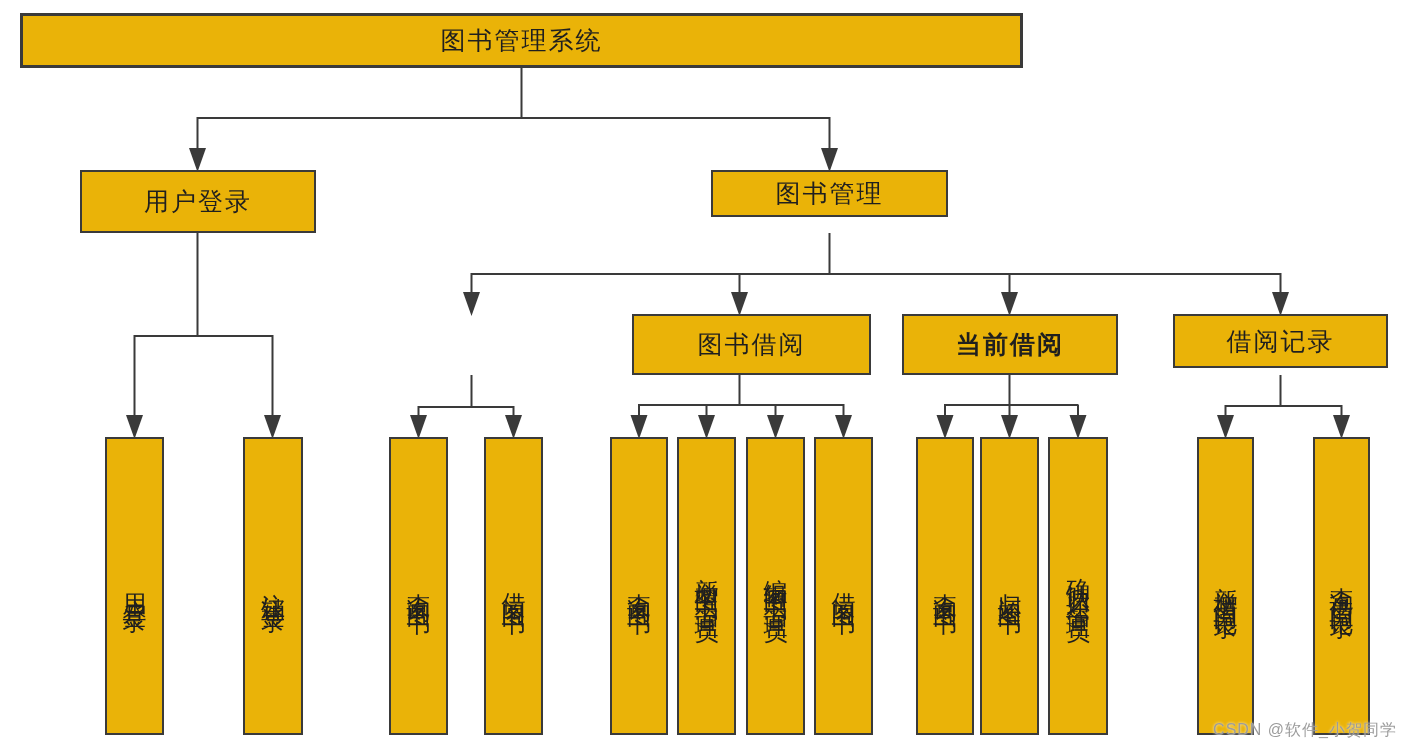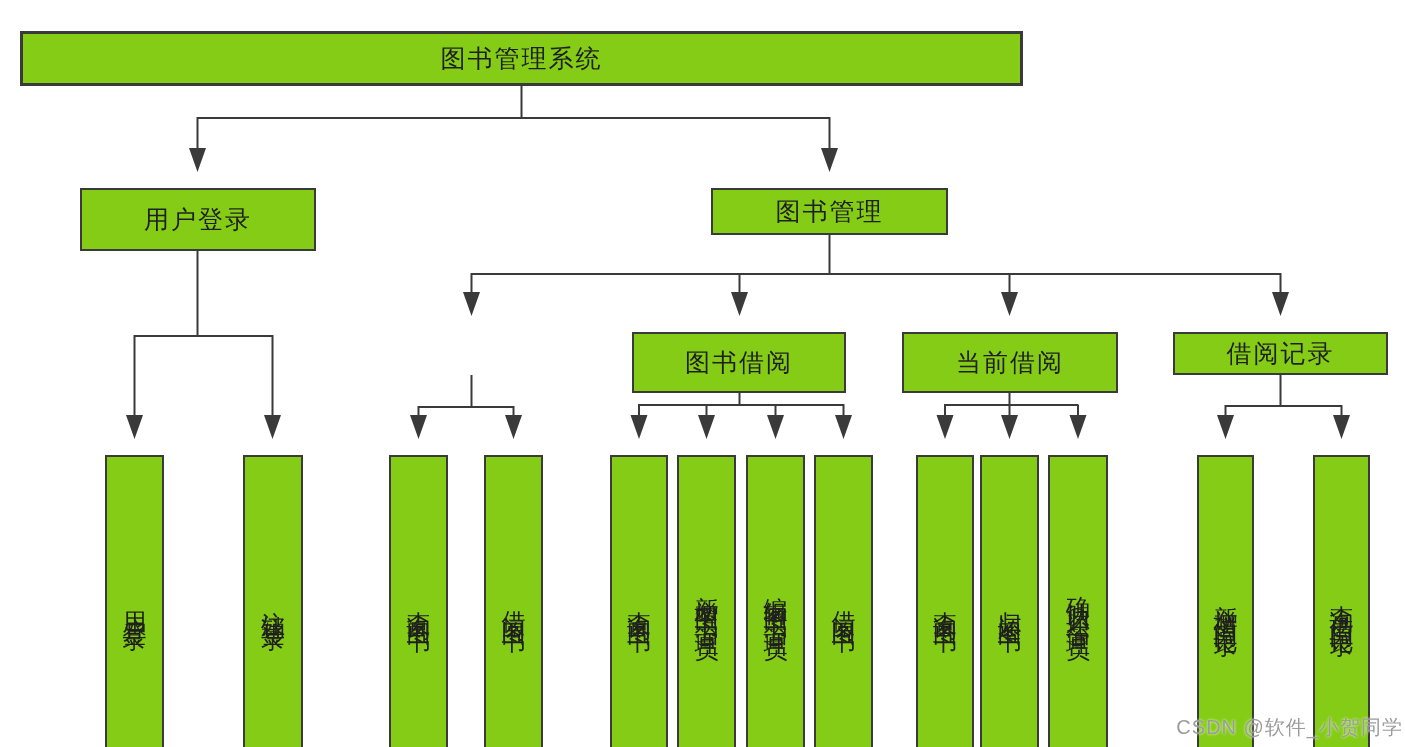--- a/index.html
+++ b/index.html
@@ -19,27 +19,26 @@
     position: absolute;
     left: 0;
     top: 0;
     width: 1405px;
     height: 747px;
     pointer-events: none;
   }
   .node {
     position: absolute;
     box-sizing: border-box;
-    background: #84cc16;
+    background: #eab308;
     border: 2px solid #3a3a3a;
     display: flex;
     align-items: center;
     justify-content: center;
     color: #1f1f1f;
-    margin-top: 18px;
   }
   .node .node-label {
     font-size: 25px;
     letter-spacing: 2px;
     white-space: nowrap;
   }
   .root-node {
     border-width: 3px;
   }
   .leaf {
@@ -51,41 +50,41 @@
     font-size: 24px;
     letter-spacing: 6px;
     line-height: 1;
     white-space: nowrap;
   }
   
   #root      { left: 20px;  top: 13px;  width: 1003px; height: 55px; }
   #n-login   { left: 80px;  top: 170px; width: 236px;  height: 63px; }
   #n-mgmt    { left: 711px; top: 170px; width: 237px;  height: 47px; }
   #n-new     { left: 364px; top: 314px; width: 215px;  height: 61px; }
-  #n-borrow  { left: 632px; top: 314px; width: 214px;  height: 61px; }
-  #n-current { left: 902px; top: 314px; width: 216px;  height: 61px; }
-  #n-records { left: 1173px;top: 314px; width: 215px;  height: 43px; justify-content: center; }
+  #n-borrow  { left: 632px; top: 314px; width: 239px;  height: 61px; }
+  #n-current { left: 902px; top: 314px; width: 216px;  height: 61px; font-weight: bold; }
+  #n-records { left: 1173px;top: 314px; width: 215px;  height: 54px; justify-content: center; }
   #l1  { left: 105px;  top: 437px; width: 59px; height: 298px; }
   #l2  { left: 243px;  top: 437px; width: 60px; height: 298px; }
   #l3  { left: 389px;  top: 437px; width: 59px; height: 298px; }
   #l4  { left: 484px;  top: 437px; width: 59px; height: 298px; }
   #l5  { left: 610px;  top: 437px; width: 58px; height: 298px; }
   #l6  { left: 677px;  top: 437px; width: 59px; height: 298px; }
   #l7  { left: 746px;  top: 437px; width: 59px; height: 298px; }
   #l8  { left: 814px;  top: 437px; width: 59px; height: 298px; }
   #l9  { left: 916px;  top: 437px; width: 58px; height: 298px; }
   #l10 { left: 980px;  top: 437px; width: 59px; height: 298px; }
   #l11 { left: 1048px; top: 437px; width: 60px; height: 298px; }
   #l12 { left: 1197px; top: 437px; width: 57px; height: 298px; }
   #l13 { left: 1313px; top: 437px; width: 57px; height: 298px; }
   .watermark {
     position: absolute;
-    right: 2px;
+    right: 8px;
     bottom: 6px;
-    font-size: 20px;
+    font-size: 16px;
     color: #9c9c9c;
     letter-spacing: 1px;
     text-shadow: 0 0 3px rgba(255,255,255,0.9);
     z-index: 5;
     white-space: nowrap;
   }
 </style>
 </head>
 <body>
 

